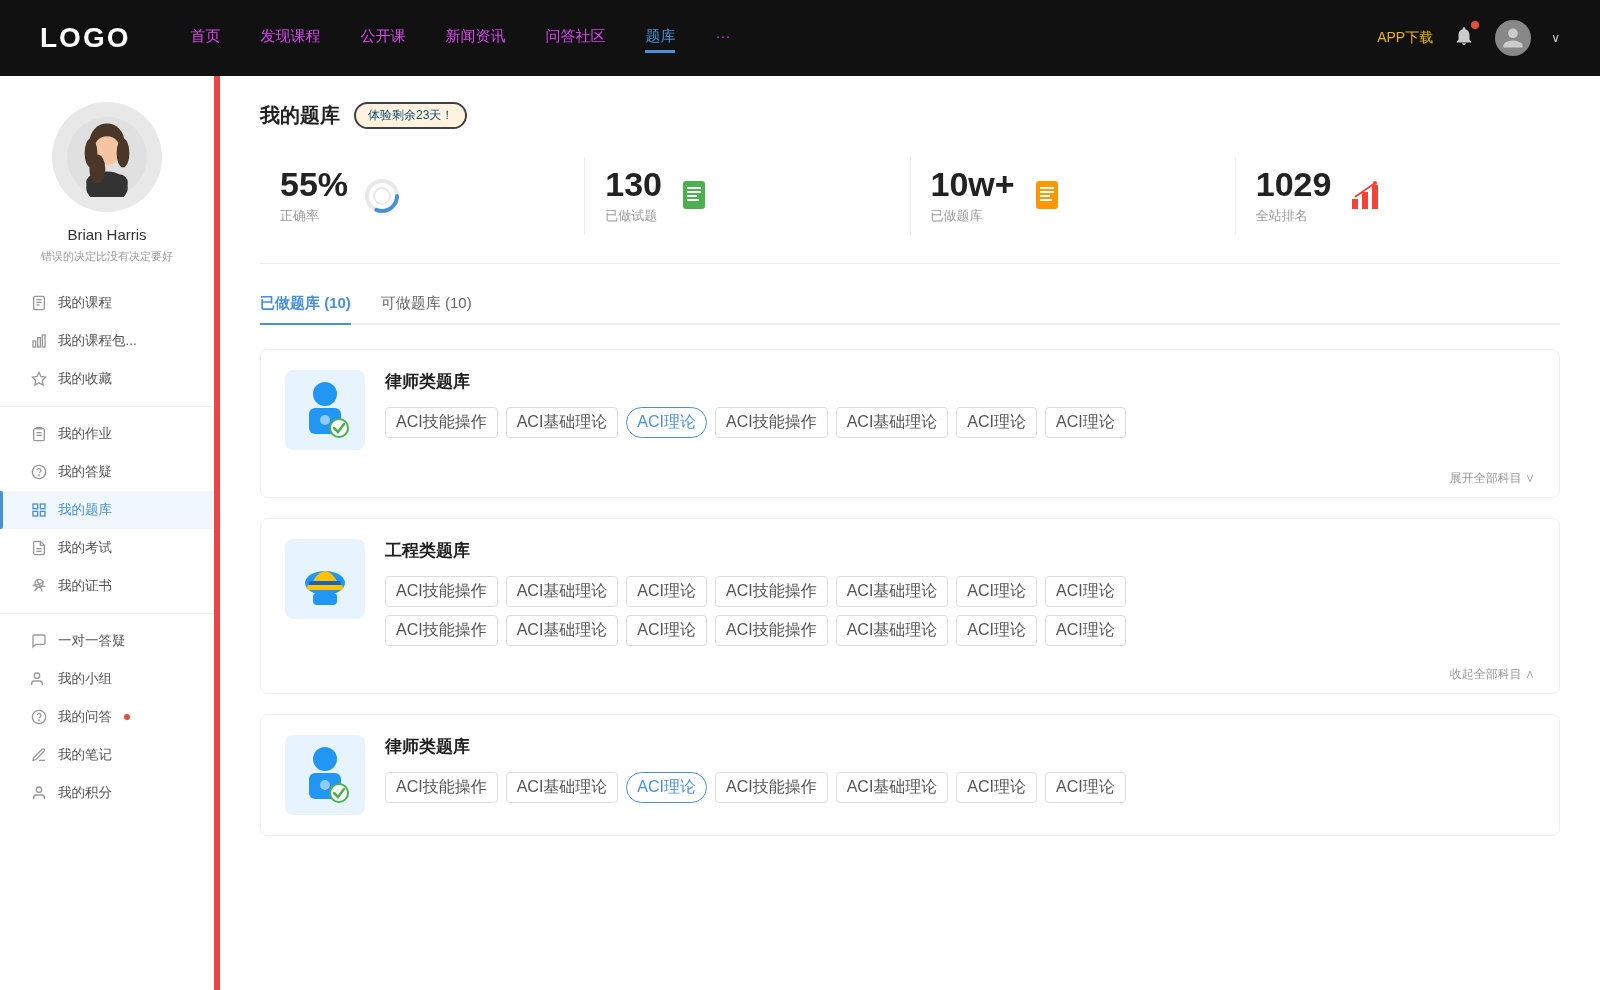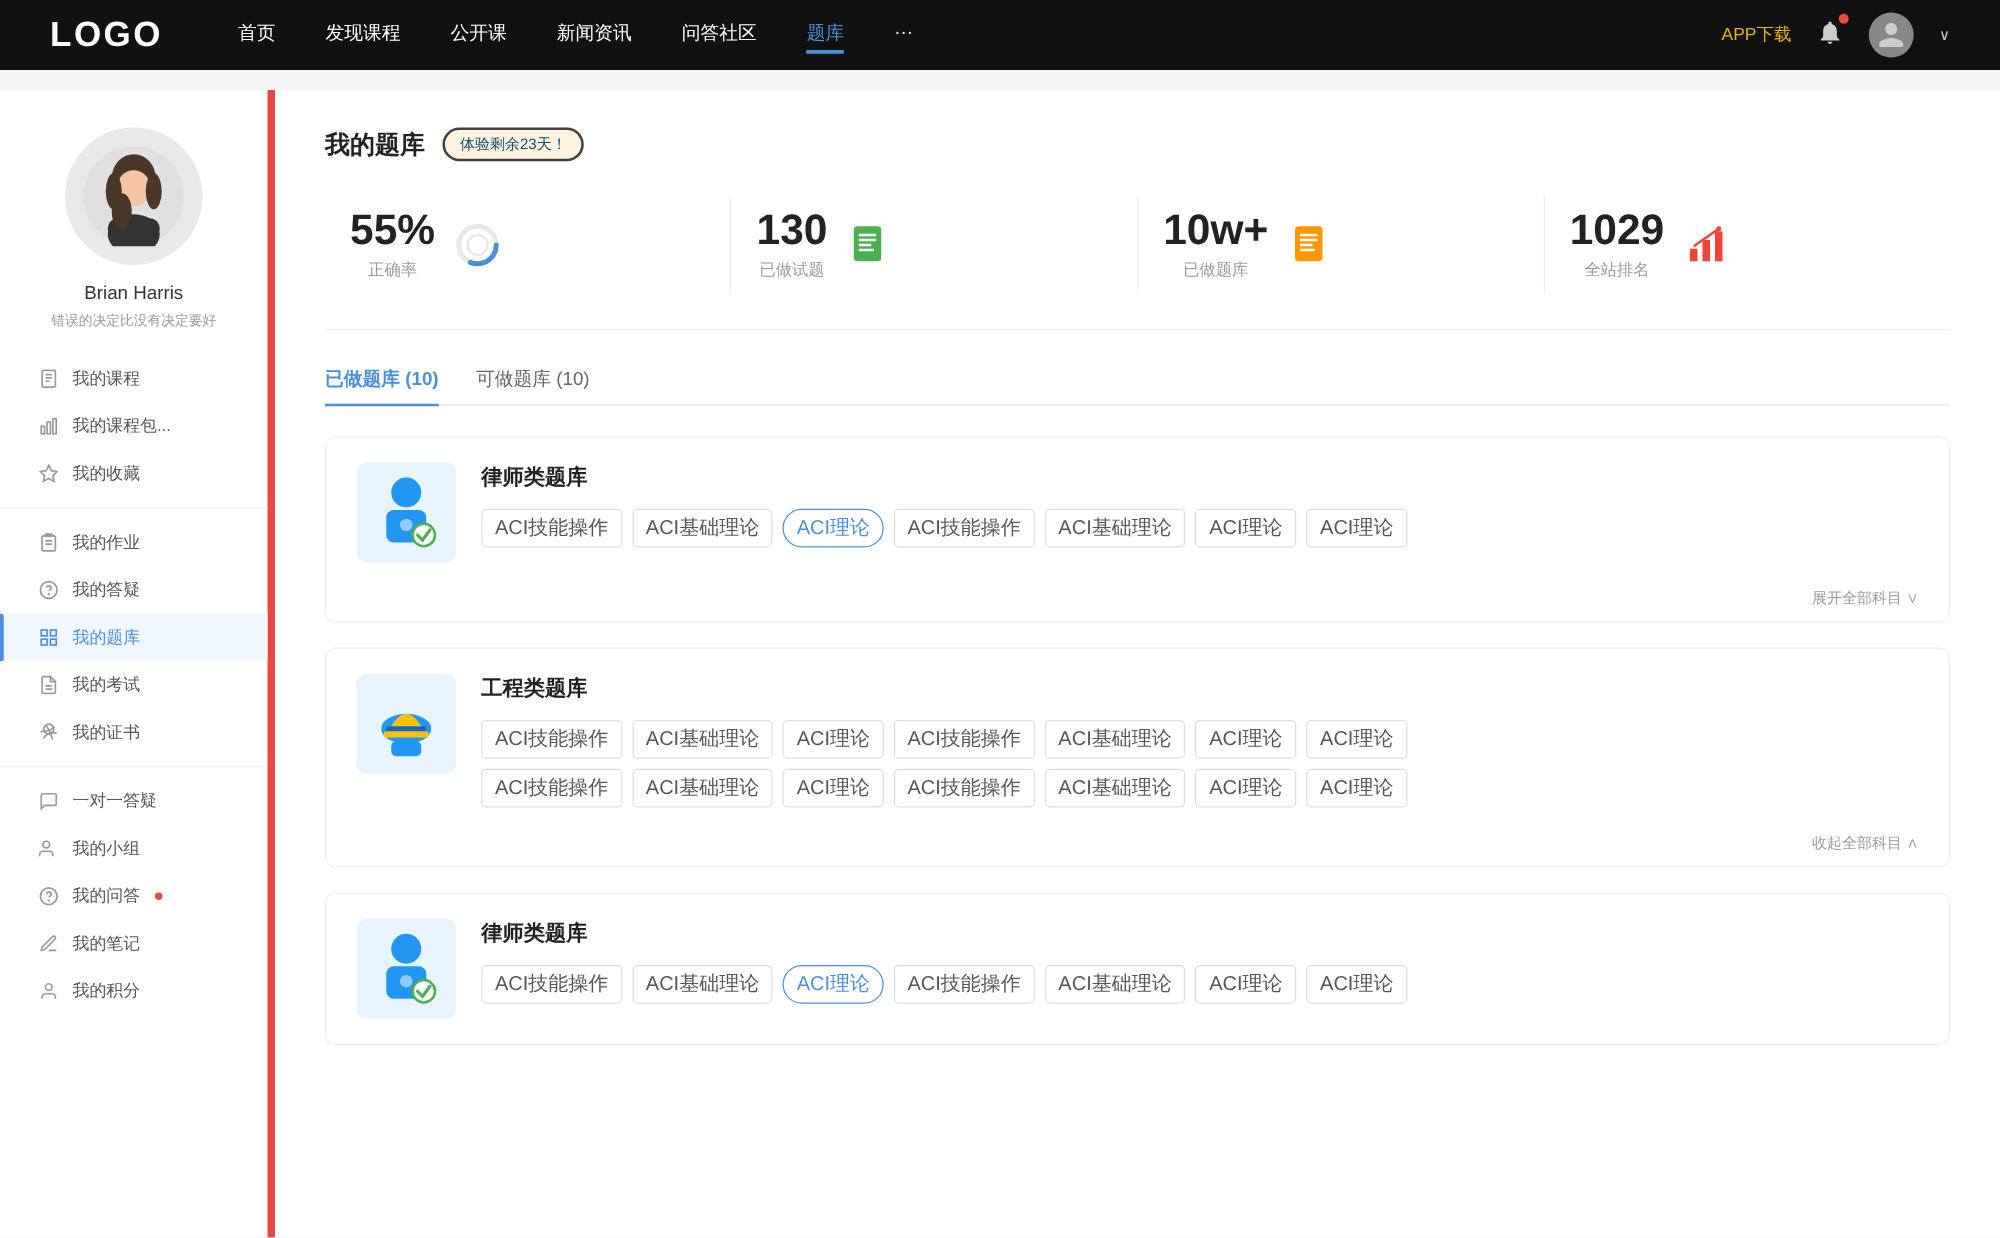--- a/index.html
+++ b/index.html
@@ -1,42 +1,42 @@
 <!DOCTYPE html>
 <html><head>
   <meta charset="utf-8">
   <style>
     * { margin: 0; padding: 0; box-sizing: border-box; }
     body { font-family: -apple-system, BlinkMacSystemFont, 'PingFang SC', 'Microsoft YaHei', sans-serif; background: #f5f5f5; width: 1600px; min-height: 990px; overflow-x: hidden; }
 
     
     .navbar {
       background: #111;
-      height: 56px;
+      height: 76px;
       display: flex;
       align-items: center;
       padding: 0 40px;
       position: fixed;
       top: 0; left: 0; right: 0;
       z-index: 100;
     }
     .navbar-logo {
       color: white;
       font-size: 28px;
       font-weight: bold;
       margin-right: 60px;
       letter-spacing: 2px;
     }
     .navbar-nav {
       display: flex;
       gap: 40px;
       flex: 1;
     }
     .nav-item {
-      color: #ffffff;
+      color: #d946ef;
       font-size: 15px;
       cursor: pointer;
       padding: 4px 0;
       position: relative;
     }
     .nav-item.active {
       color: #4a90d9;
       border-bottom: 3px solid #4a90d9;
     }
     .navbar-right {
@@ -208,21 +208,20 @@
     .stat-value {
       font-size: 34px;
       font-weight: 700;
       color: #222;
       line-height: 1;
       margin-bottom: 6px;
     }
     .stat-label {
       font-size: 13px;
       color: #999;
-      text-align: center;
     }
     .stat-icon {
       width: 40px; height: 40px;
       display: flex; align-items: center; justify-content: center;
     }
 
     
     .tabs-row {
       display: flex;
       gap: 30px;

